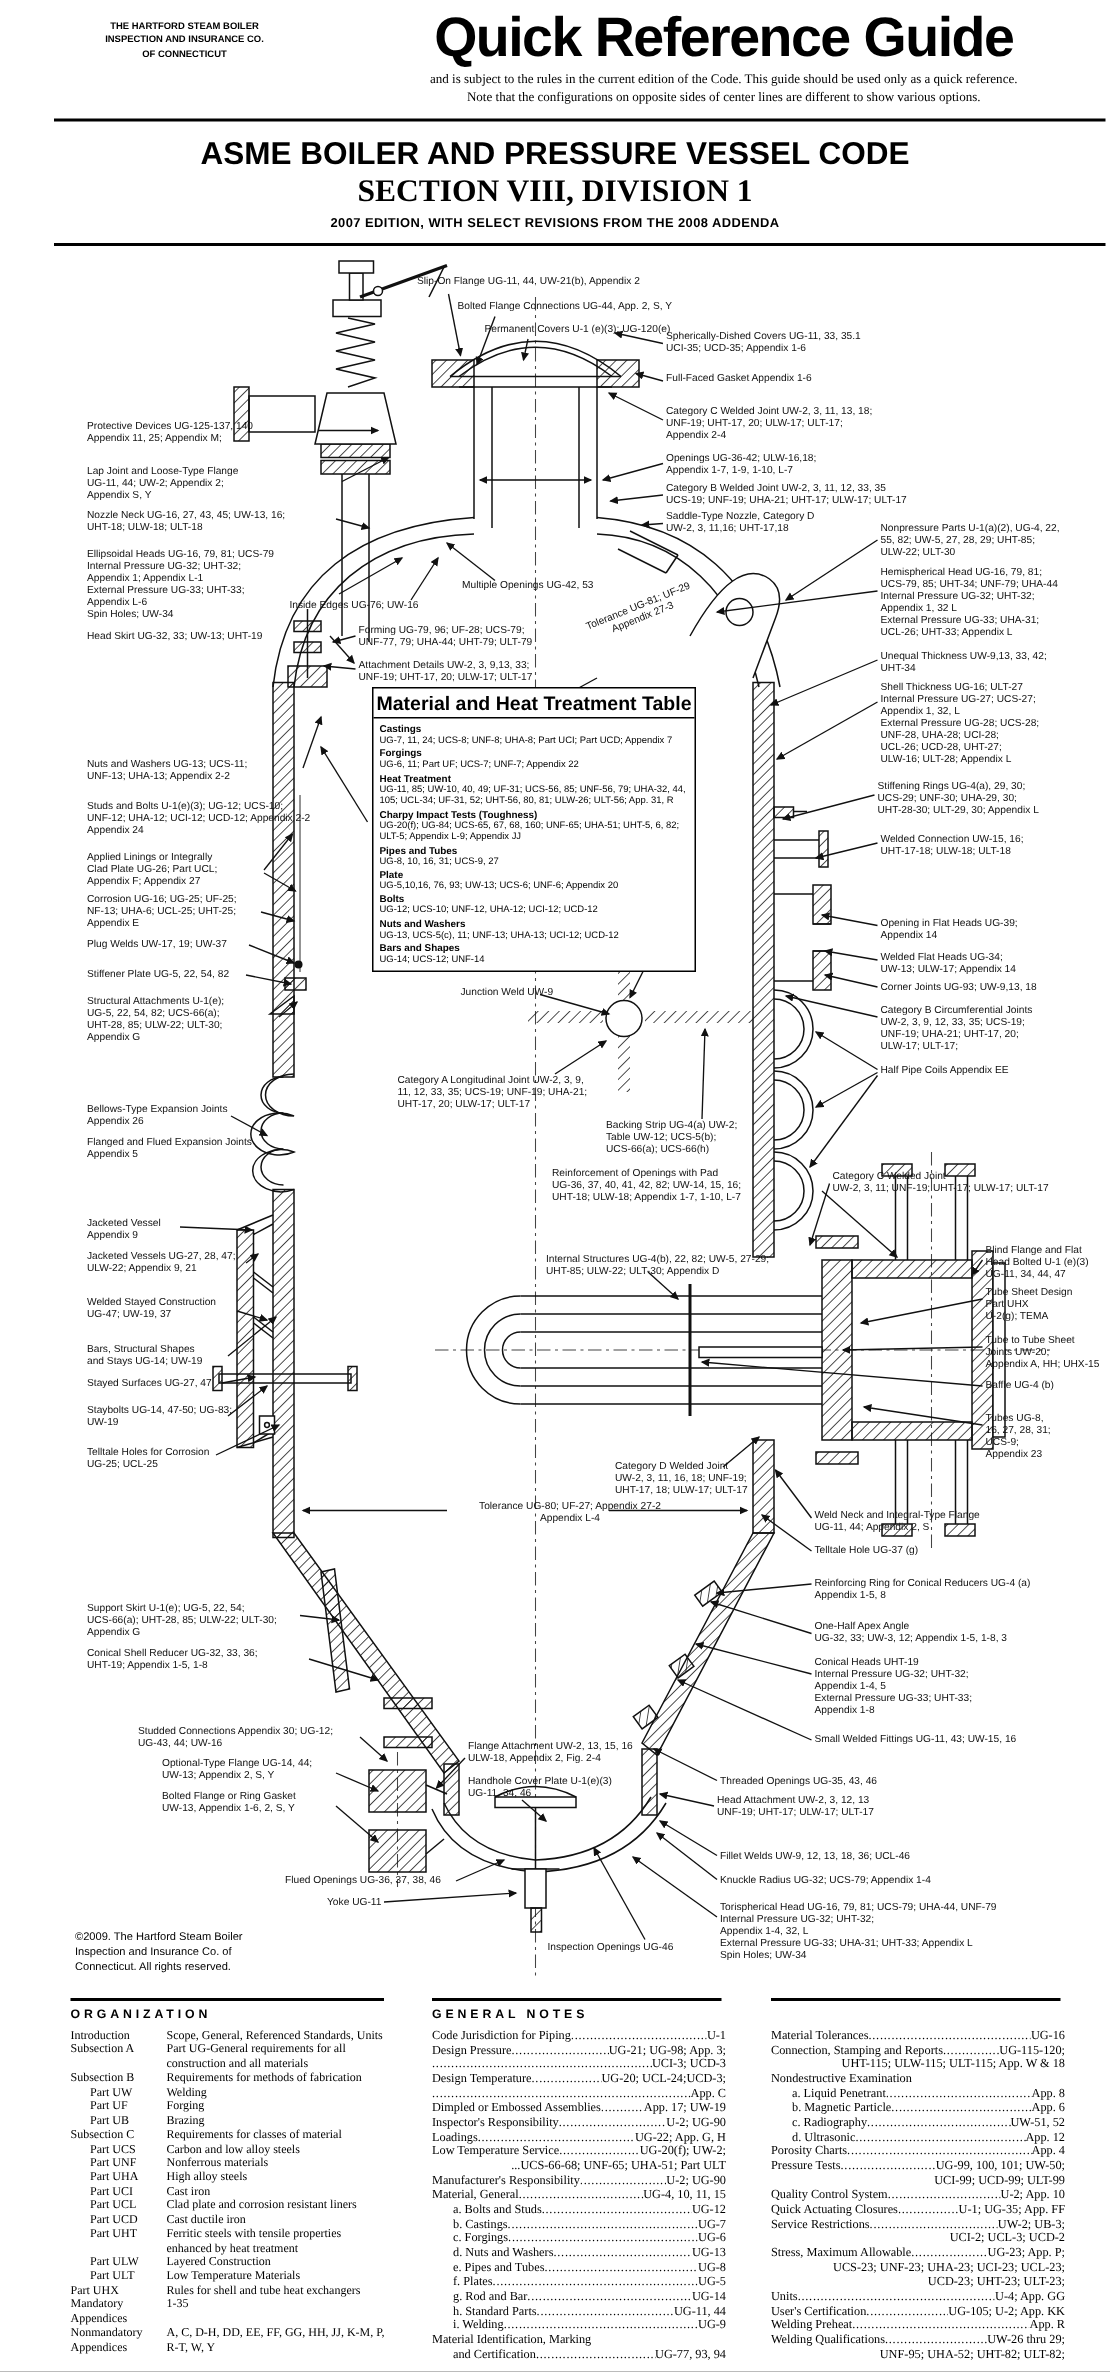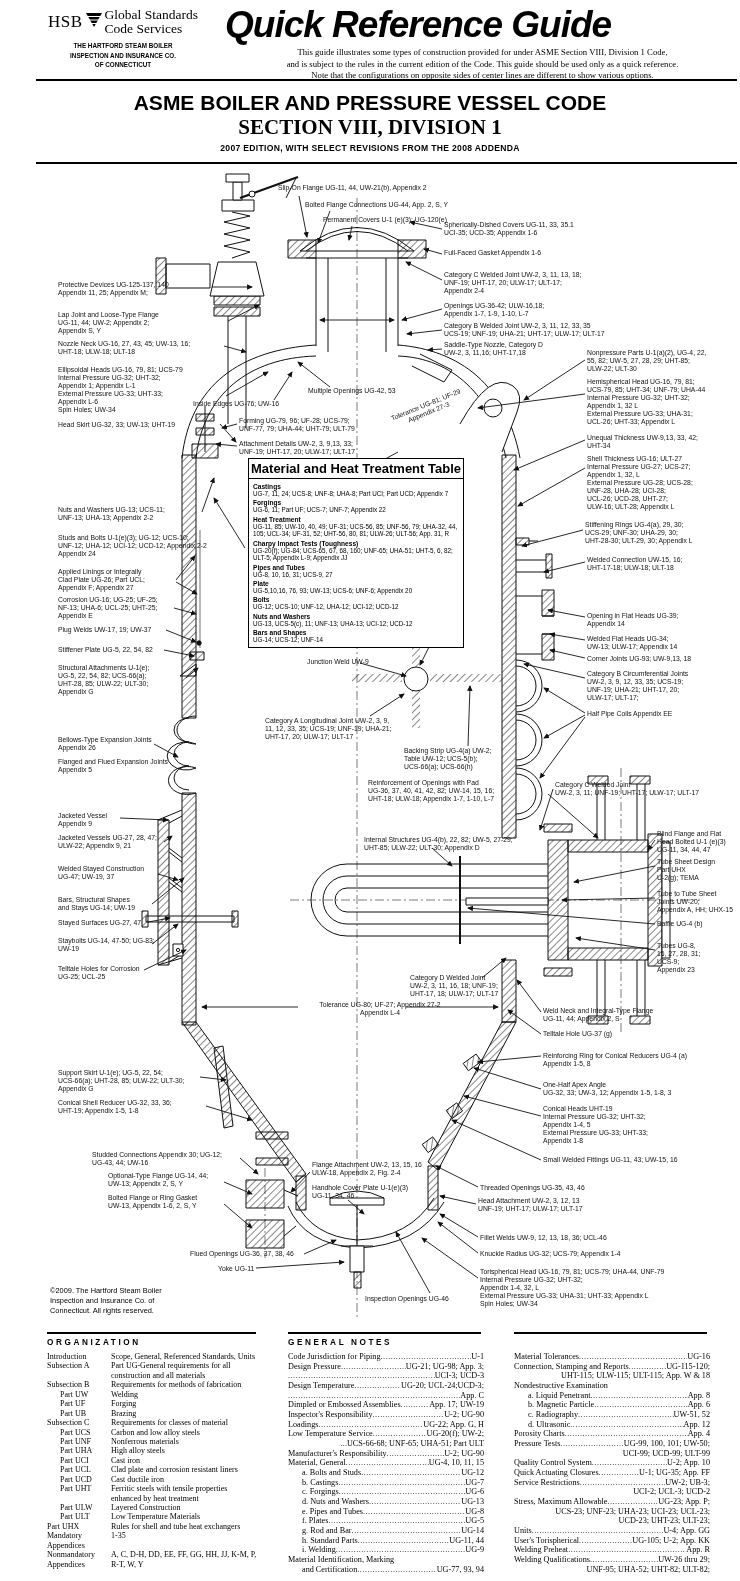--- a/index.html
+++ b/index.html
@@ -4,21 +4,21 @@
 <style>
   html,body{margin:0;padding:0;background:#888;}
   .page{position:relative;width:740px;height:1581px;background:#fff;font-family:"Liberation Sans",sans-serif;color:#000;overflow:hidden;margin:0 auto;}
   .rule{position:absolute;background:#000;height:2px;}
   
   .logo-row{position:absolute;left:38px;top:8px;width:170px;text-align:center;}
   .logo-line{display:flex;align-items:center;justify-content:center;gap:3px;font-family:"Liberation Serif",serif;}
   .hsb{font-size:17px;letter-spacing:.5px;}
   .brand{font-family:"Liberation Serif",serif;font-size:13.5px;line-height:1.05;text-align:left;}
   .logo-sub{margin-top:5px;font-size:6.3px;font-weight:bold;line-height:1.5;}
-  .qrg-title{position:absolute;left:225px;top:4px;width:515px;font-size:37px;font-weight:bold;letter-spacing:-1px;font-style:italic;}
+  .qrg-title{position:absolute;left:225px;top:4px;width:515px;text-align:center;font-size:37px;font-weight:bold;letter-spacing:-1px;}
   .intro{position:absolute;left:230px;top:47px;width:505px;text-align:center;font-family:"Liberation Serif",serif;font-size:8.7px;line-height:1.35;}
   .tb1{position:absolute;left:120px;top:90px;width:500px;text-align:center;font-size:21px;font-weight:bold;line-height:1.2;}
   .tb-ed{position:absolute;left:120px;top:143px;width:500px;text-align:center;font-size:8.6px;font-weight:bold;letter-spacing:.3px;}
   
   svg.draw{position:absolute;left:0;top:0;z-index:1;}
   svg.draw *{vector-effect:non-scaling-stroke;}
   .cl{stroke:#444;stroke-width:.7;stroke-dasharray:9 3 2 3;}
   .leader{stroke:#111;stroke-width:.9;}
   #labels-layer{position:absolute;left:0;top:0;width:740px;height:1581px;z-index:2;pointer-events:none;}
   .dlabel{position:absolute;font-size:6.8px;line-height:1.18;white-space:pre-line;color:#111;transform-origin:left top;}
@@ -44,44 +44,28 @@
   .lead{flex:1 1 auto;overflow:hidden;white-space:nowrap;min-width:4px;}
   .lead::after{content:"......................................................................................";letter-spacing:.5px;}
   .nr{white-space:nowrap;}
 </style>
 </head>
 <body>
 
 <div class="page">
 
   <div class="logo-row">
-    <div class="logo-line">
-      <span class="hsb">HSB</span>
-      <span>
-        <svg width="16" height="15" viewBox="0 0 16 15">
-            <polygon points="0,0 16,0 8,14" fill="#000"></polygon>
-            <line x1="1" y1="3.5" x2="15" y2="3.5" stroke="#fff" stroke-width="1"></line>
-            <line x1="3" y1="7" x2="13" y2="7" stroke="#fff" stroke-width="1"></line>
-            <line x1="5" y1="10.5" x2="11" y2="10.5" stroke="#fff" stroke-width="1"></line>
-          </svg>
-      </span>
-      <span class="brand">
-        <div>Global Standards</div>
-        <div>Code Services</div>
-      </span>
-    </div>
     <div class="logo-sub">
       <div>THE HARTFORD STEAM BOILER</div>
       <div>INSPECTION AND INSURANCE CO.</div>
       <div>OF CONNECTICUT</div>
     </div>
   </div>
   <div class="qrg-title">Quick Reference Guide</div>
   <div class="intro">
-    <div>This guide illustrates some types of construction provided for under ASME Section VIII, Division 1 Code,</div>
     <div>and is subject to the rules in the current edition of the Code. This guide should be used only as a quick reference.</div>
     <div>Note that the configurations on opposite sides of center lines are different to show various options.</div>
   </div>
   <div class="rule" style="left:36px;top:79px;width:701px;"></div>
 
   <div class="tb1" style="top:90px;">ASME BOILER AND PRESSURE VESSEL CODE</div>
   <div class="tb1" style="top:115px;font-family:Liberation Serif, serif;">SECTION VIII, DIVISION 1</div>
   <div class="tb-ed">2007 EDITION, WITH SELECT REVISIONS FROM THE 2008 ADDENDA</div>
   <div class="rule" style="left:36px;top:162px;width:701px;"></div>
 
@@ -840,21 +824,21 @@
       <div class="nline right">
         <span class="nl"></span>
         <span class="nr">UCD-23; UHT-23; ULT-23;</span>
       </div>
       <div class="nline">
         <span class="nl">Units </span>
         <span class="lead"></span>
         <span class="nr">U-4; App. GG</span>
       </div>
       <div class="nline">
-        <span class="nl">User's Torispherical</span>
+        <span class="nl">User's Certification</span>
         <span class="lead"></span>
         <span class="nr">UG-105; U-2; App. KK</span>
       </div>
       <div class="nline">
         <span class="nl">Welding Preheat </span>
         <span class="lead"></span>
         <span class="nr">App. R</span>
       </div>
       <div class="nline">
         <span class="nl">Welding Qualifications</span>

